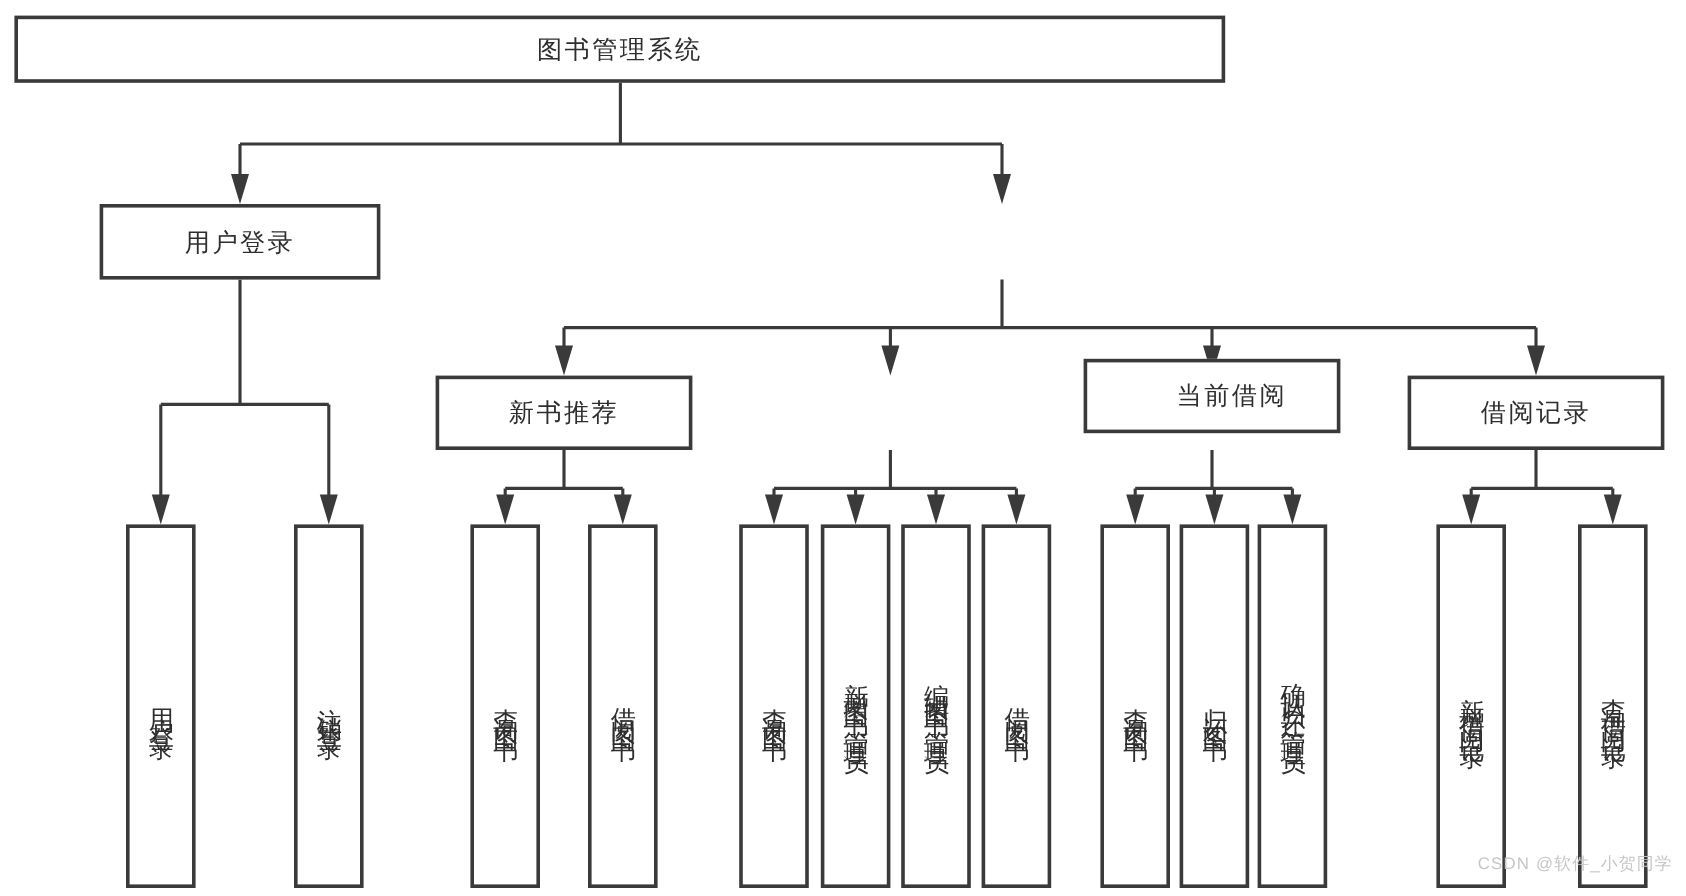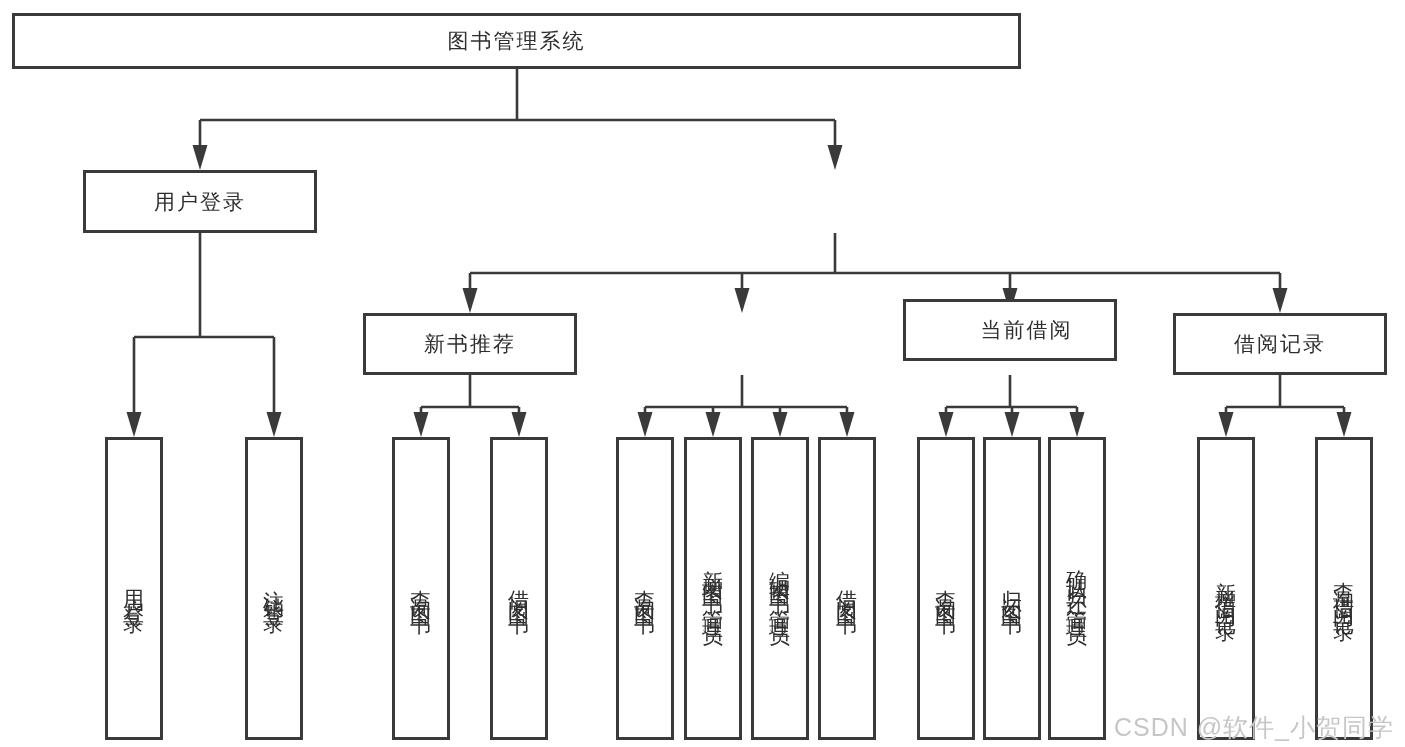--- a/index.html
+++ b/index.html
@@ -33,21 +33,21 @@
     writing-mode: vertical-lr;
     text-orientation: mixed;
     font-size: 21px;
     letter-spacing: 8px;
     line-height: 1;
   }
   .watermark {
     position: absolute;
     top: 711px;
     right: 11px;
-    font-size: 25px;
+    font-size: 14px;
     letter-spacing: 1px;
     color: #c6c6c6;
     white-space: nowrap;
   }
 </style>
 </head>
 <body>
 
 <div class="stage">
 

